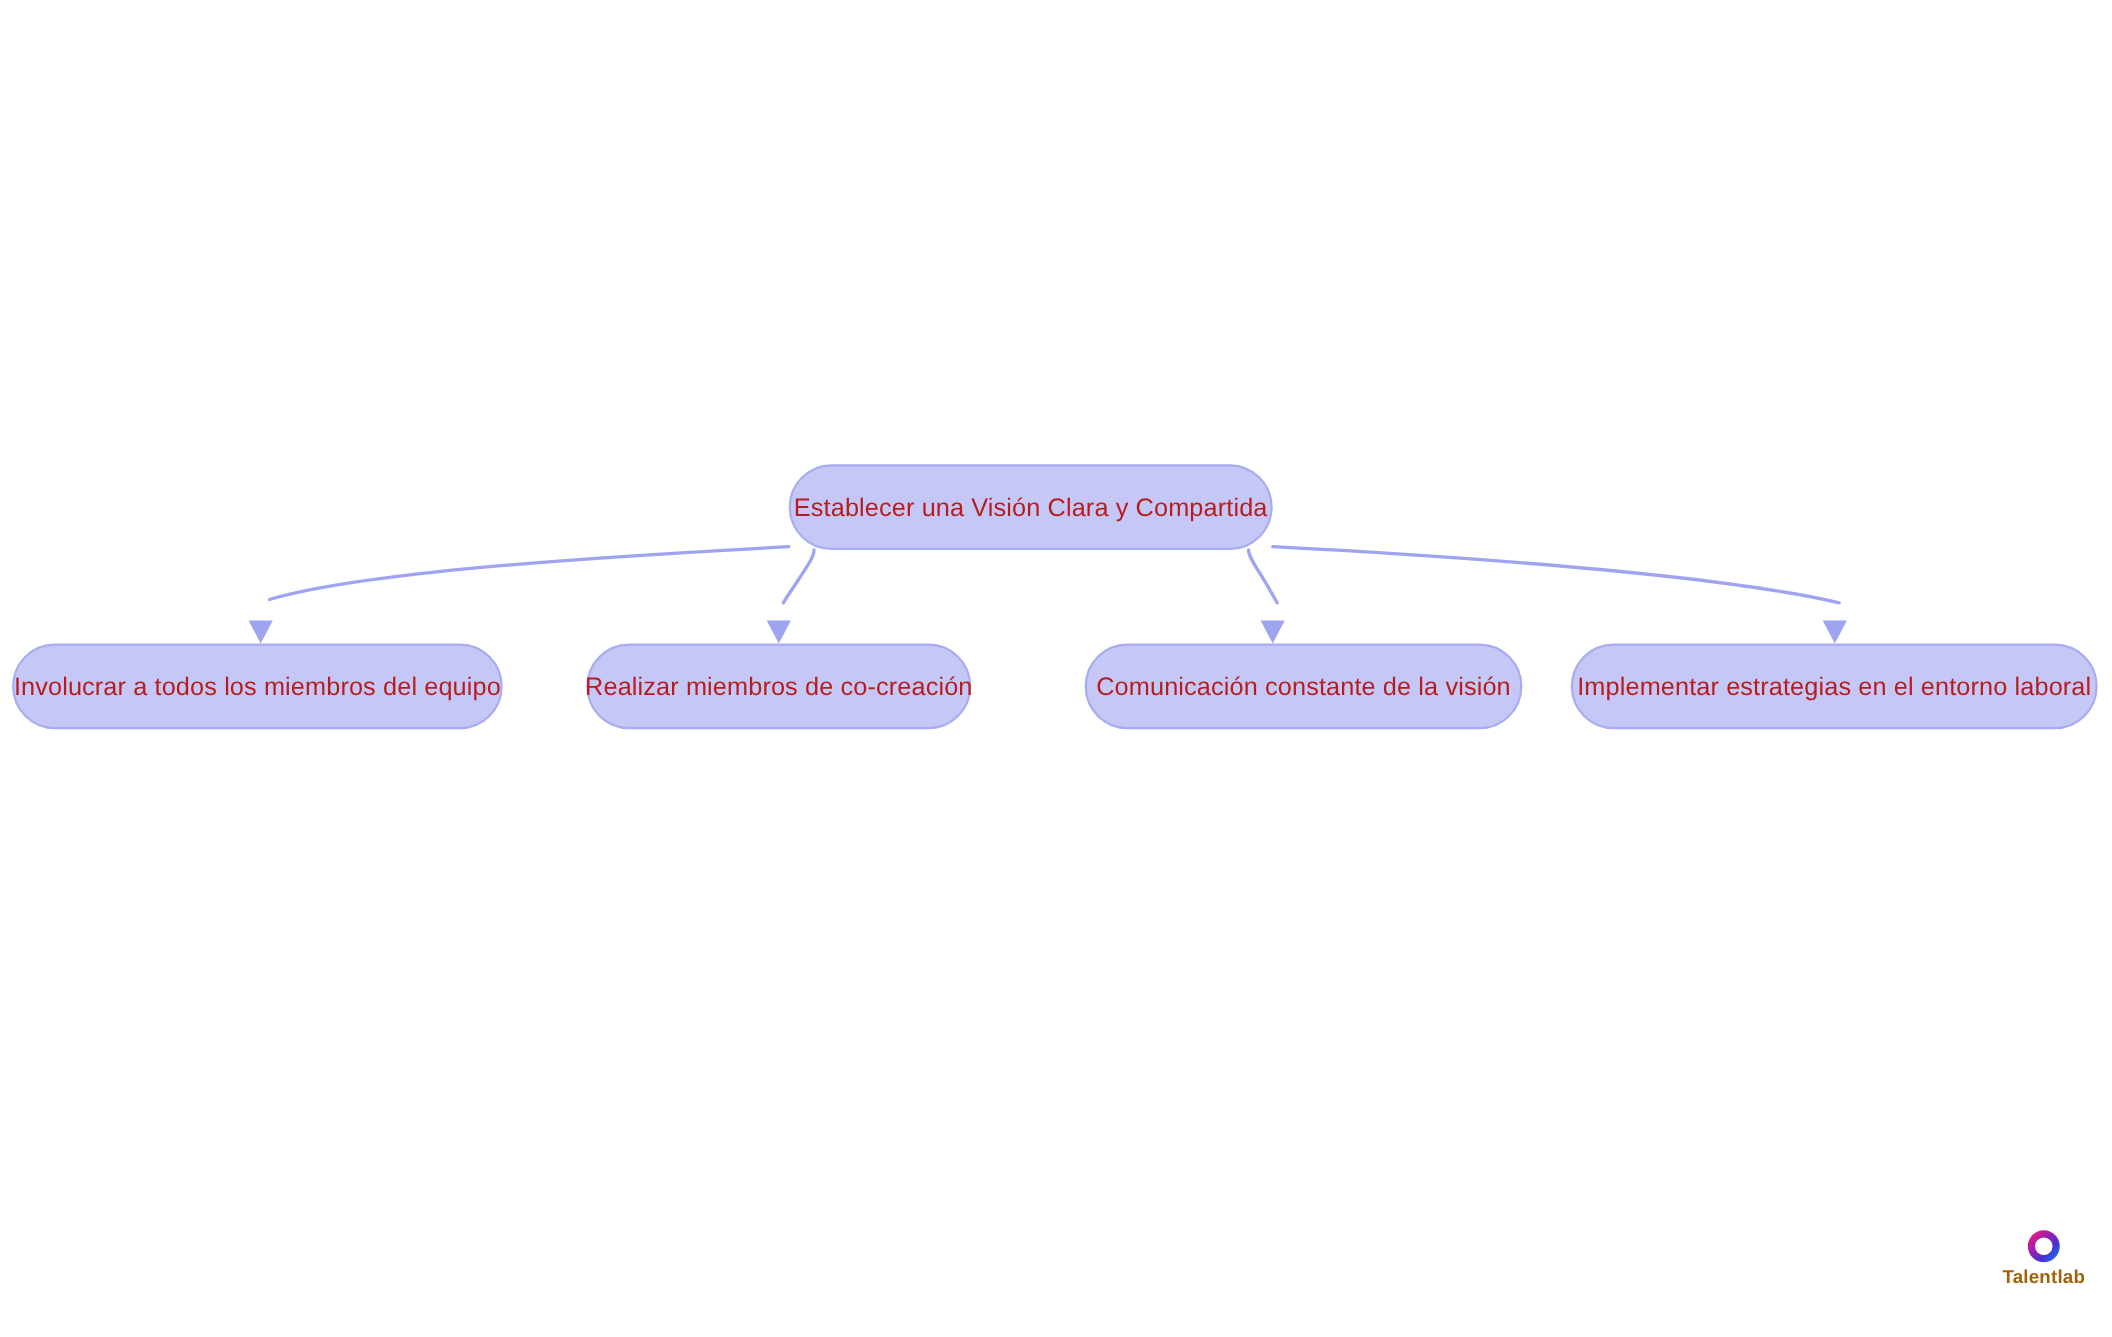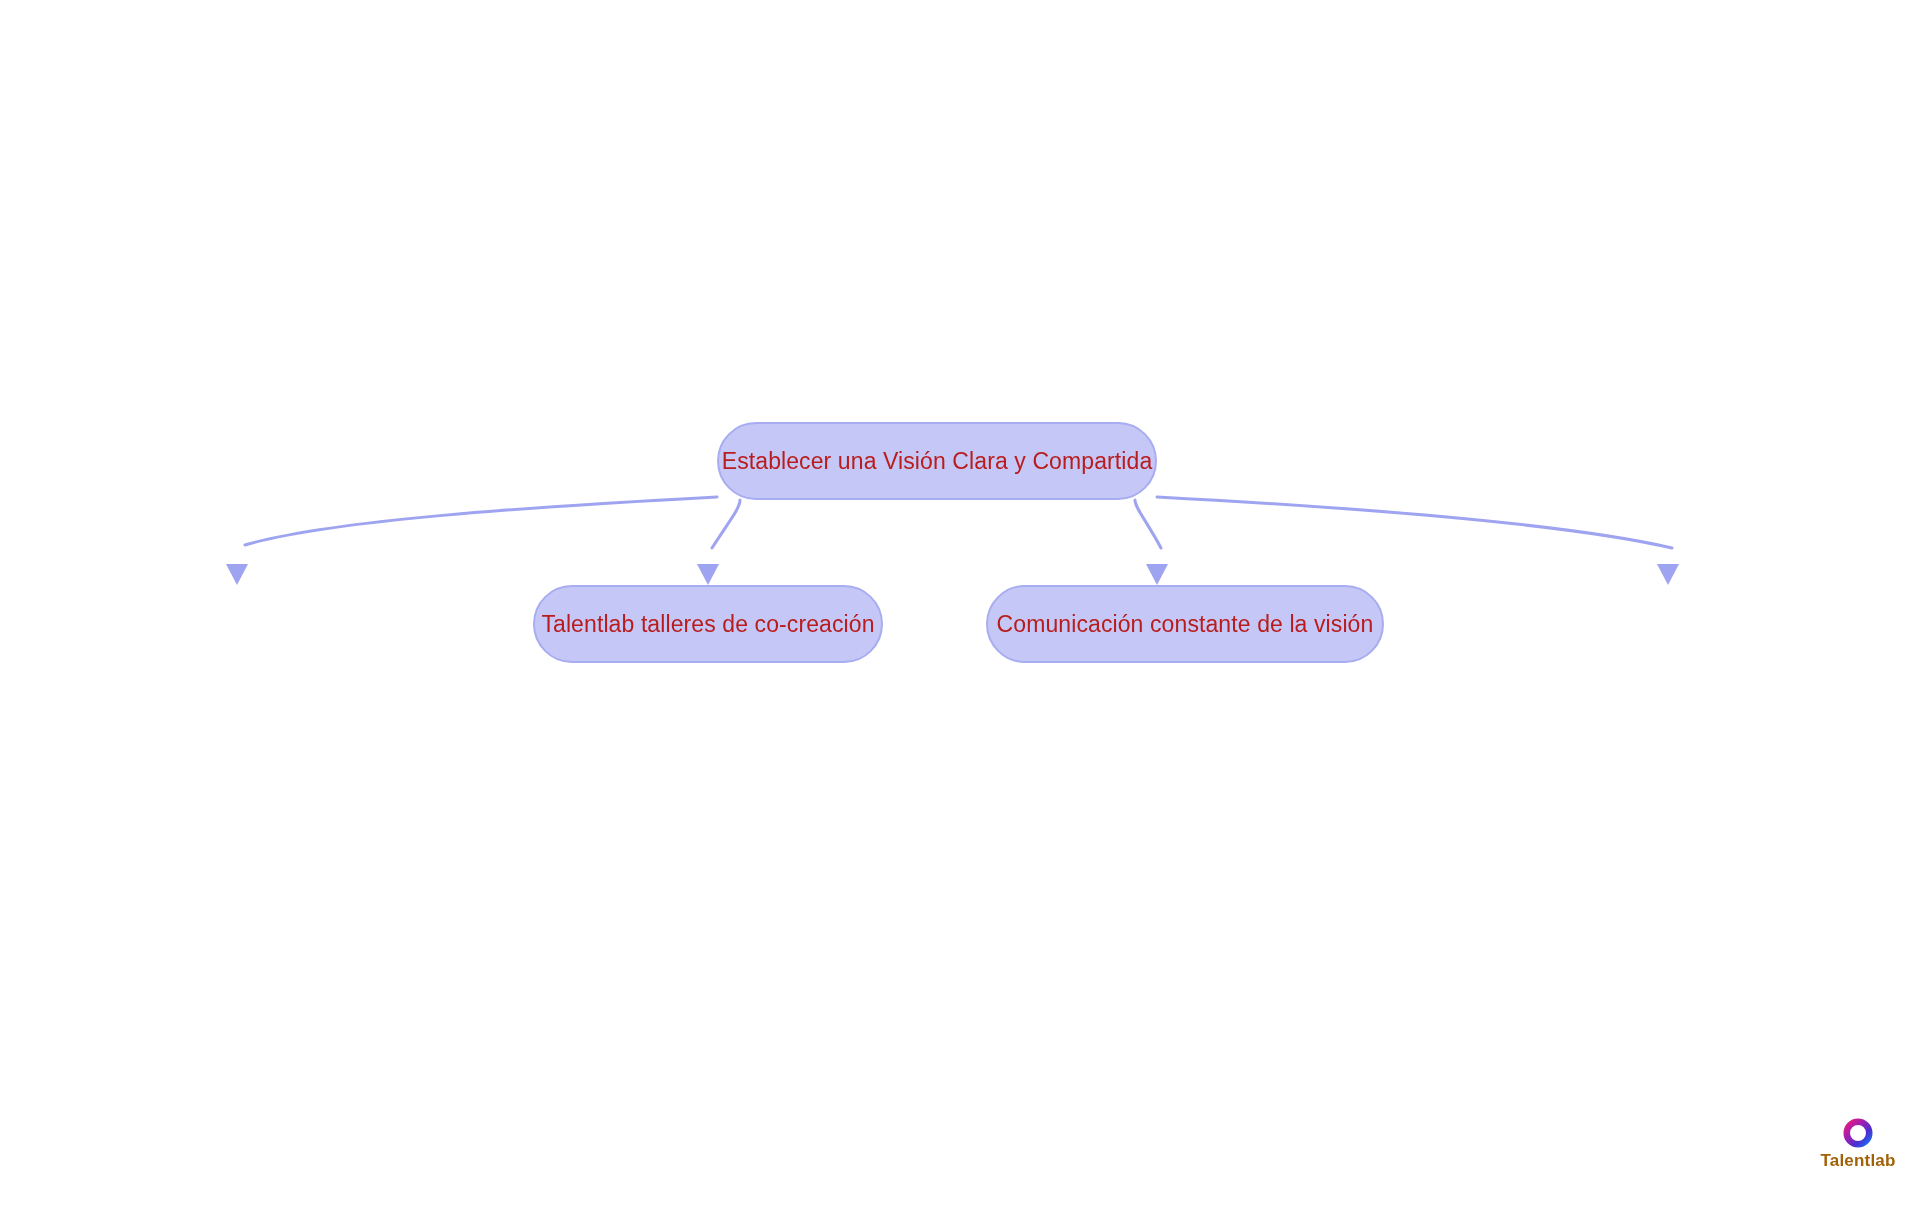--- a/index.html
+++ b/index.html
@@ -105,29 +105,35 @@
         <polygon points="697,564 719,564 708,585" fill="#9fa4f0"></polygon>
         <polygon points="1146,564 1168,564 1157,585" fill="#9fa4f0"></polygon>
         <polygon points="1657,564 1679,564 1668,585" fill="#9fa4f0"></polygon>
       </g>
   </svg>
 
   <div class="node" id="node-root" style="left: 717px; top: 422px; width: 440px; height: 78px; background: rgb(197, 200, 247); border-color: rgb(168, 172, 240); color: rgb(59, 63, 204);">
     <span class="node-label">Establecer una Visión Clara y Compartida</span>
   </div>
 
+  <div class="node" id="node-child-0" style="left: 11px; top: 585px; width: 446px; height: 78px; background: rgb(197, 200, 247); border-color: rgb(168, 172, 240); color: rgb(59, 63, 204);">
+    <span class="node-label">Involucrar a todos los miembros del equipo</span>
+  </div>
 
   <div class="node" id="node-child-1" style="left: 533px; top: 585px; width: 350px; height: 78px; background: rgb(197, 200, 247); border-color: rgb(168, 172, 240); color: rgb(59, 63, 204);">
-    <span class="node-label">Talentlab talleres de co-creación</span>
+    <span class="node-label">Realizar miembros de co-creación</span>
   </div>
 
   <div class="node" id="node-child-2" style="left: 958px; top: 585px; width: 398px; height: 78px; background: rgb(197, 200, 247); border-color: rgb(168, 172, 240); color: rgb(59, 63, 204); margin-left: 28px;">
     <span class="node-label">Comunicación constante de la visión</span>
   </div>
 
+  <div class="node" id="node-child-3" style="left: 1428px; top: 585px; width: 479px; height: 78px; background: rgb(197, 200, 247); border-color: rgb(168, 172, 240); color: rgb(59, 63, 204);">
+    <span class="node-label">Implementar estrategias en el entorno laboral</span>
+  </div>
 
   <div id="brand-logo">
     <svg id="brand-mark" viewBox="0 0 32 32" xmlns="http://www.w3.org/2000/svg">
       <circle cx="16" cy="16" r="12" fill="none" stroke="url(#brandGrad)" stroke-width="7"></circle>
       <path d="M18.5 9.5 C 20.5 13.5 20.2 18.5 17.6 21.2 C 16.2 22.6 14.2 22.4 13.4 20.9 C 12.7 19.5 13.4 17.8 14.9 16.6 C 16.6 15.2 18.0 12.6 18.5 9.5 Z" fill="#ffffff"></path>
     </svg>
     <div id="brand-wordmark">Talentlab</div>
   </div>
 
 </div>

